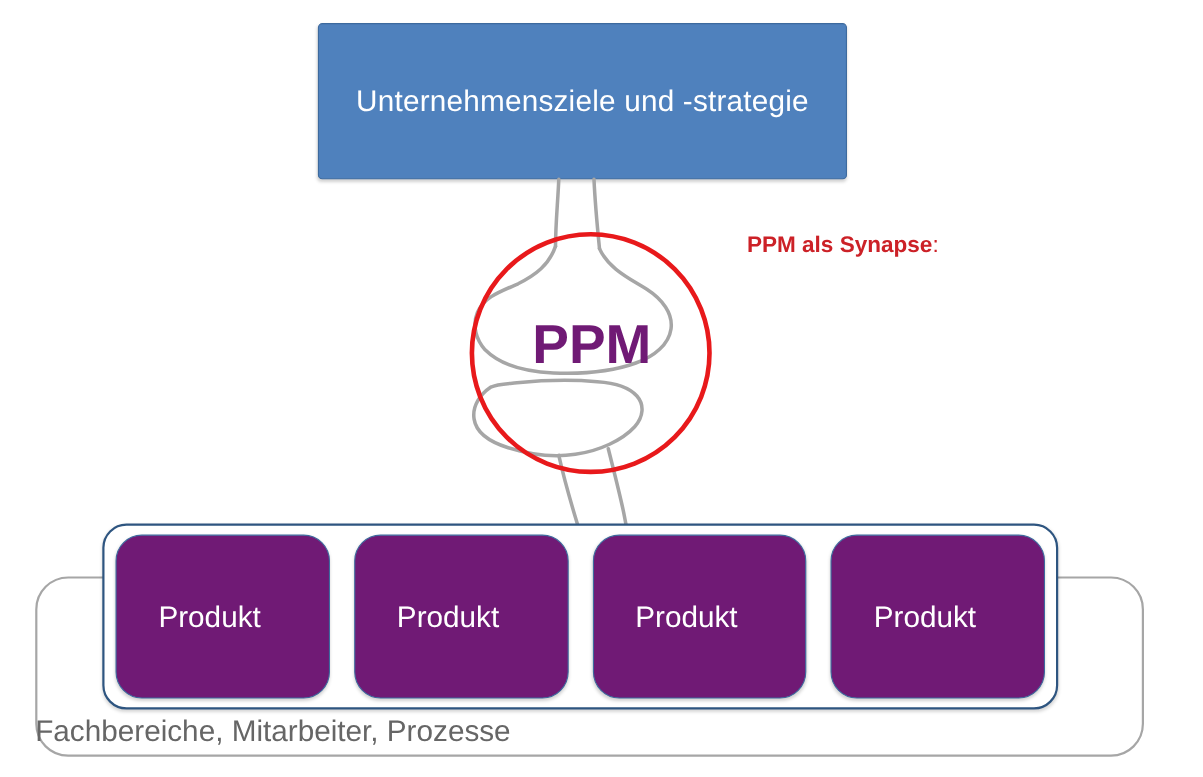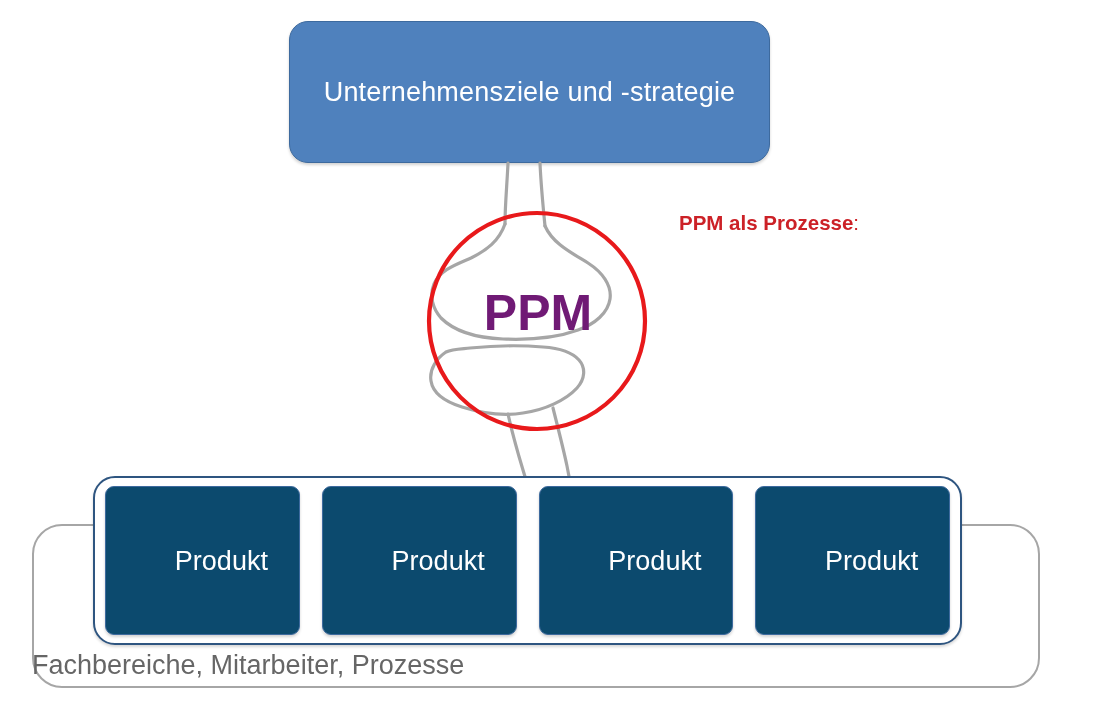--- a/index.html
+++ b/index.html
@@ -21,21 +21,21 @@
 
   
   .strategy-box {
     position: absolute;
     left: 289px;
     top: 21px;
     width: 481px;
     height: 142px;
     background: #4f81bd;
     border: 1.5px solid #3d6a9e;
-    border-radius: 19px;
+    border-radius: 4px;
     box-shadow: 0 2px 3px rgba(0,0,0,0.18);
     display: flex;
     align-items: center;
     justify-content: center;
     box-sizing: border-box;
   }
   .strategy-box .label {
     color: #ffffff;
     font-size: 27px;
     line-height: 35px;
@@ -119,27 +119,27 @@
     position: absolute;
     left: 105px;
     top: 486px;
     width: 845px;
     height: 149px;
     display: flex;
     gap: 22px;
   }
   .product-box {
     flex: 1 1 0;
-    background: #0c4a6e;
+    background: #701a75;
     border: 1.5px solid #3d6a9e;
-    border-radius: 9px;
+    border-radius: 24px;
     box-shadow: 0 2px 3px rgba(0,0,0,0.18);
     display: flex;
     align-items: center;
-    justify-content: center;
+    justify-content: flex-start;
     box-sizing: border-box;
   }
   .product-box .plabel {
     color: #ffffff;
     font-size: 27px;
     padding-left: 38px;
     line-height: 32px;
   }
 </style>
 </head>
@@ -182,21 +182,21 @@
       <path d="M 508 414 C 512 432, 517 450, 523 470 C 527 483, 530 493, 532 503"></path>
       <path d="M 553 408 C 558 428, 563 447, 567 466 C 570 481, 572 492, 573 503"></path>
     </g>
 
     <circle cx="537" cy="321" r="108" fill="none" stroke="#e8191b" stroke-width="4.2"></circle>
   </svg>
 
   <div class="ppm-label">PPM</div>
 
   <div class="note">
-    <span class="note-title">PPM als Prozesse</span><span>:</span><br>
+    <span class="note-title">PPM als Synapse</span><span>:</span><br>
   </div>
 
   <div class="org-container"></div>
   <div class="org-label">Fachbereiche, Mitarbeiter, Prozesse</div>
 
   <div class="products-container"></div>
 
   <div class="products-row">
     <div class="product-box">
       <span class="plabel">Produkt</span>

